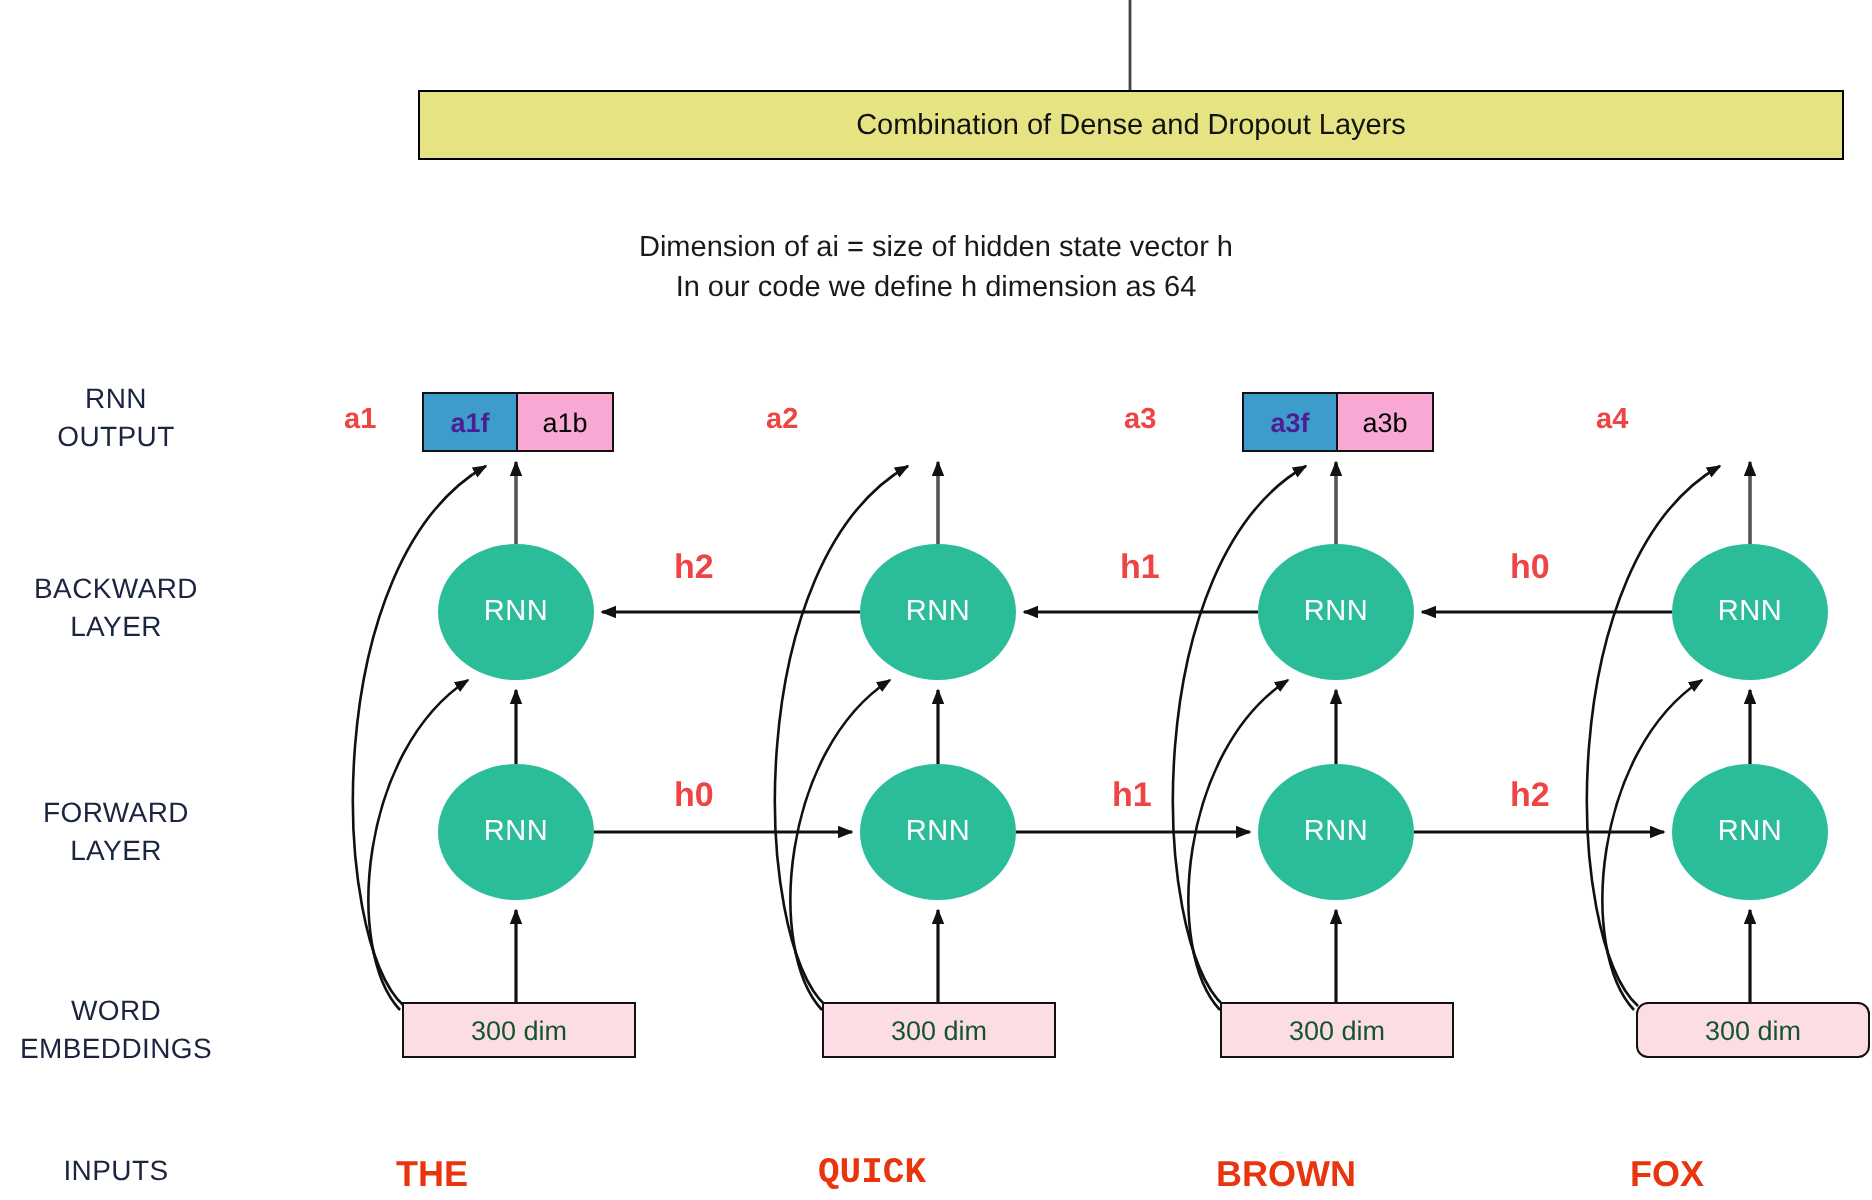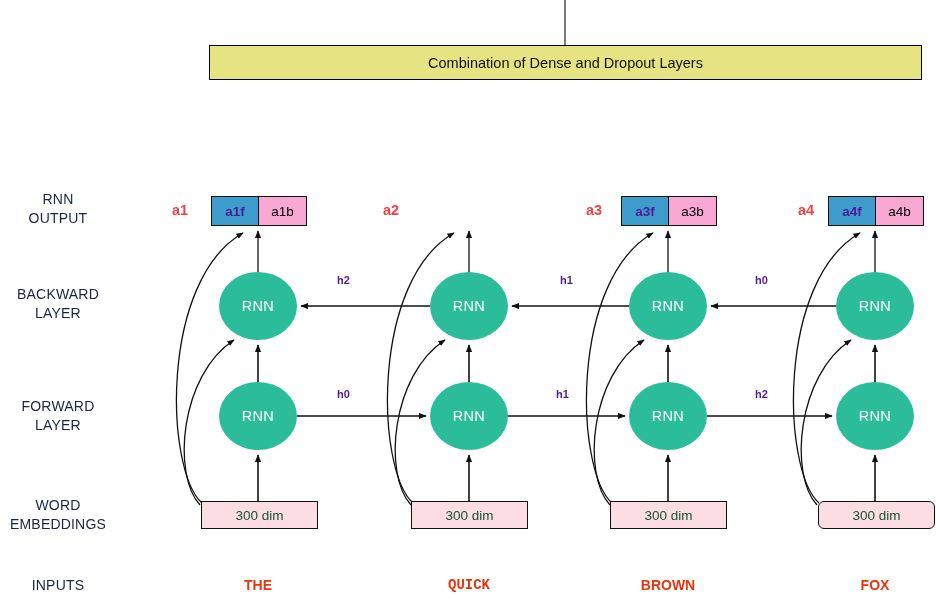--- a/index.html
+++ b/index.html
@@ -128,22 +128,22 @@
     color: #ffffff;
     font-size: 14.5px;
     letter-spacing: 0.3px;
   }
   .rnn.backward { top: 272px; }
   .rnn.forward  { top: 382px; }
 
   
   .h-label {
     position: absolute;
-    font-size: 11px;
-    color: #4c1d95;
+    font-size: 17px;
+    color: #ef4444;
     font-weight: 600;
   }
   .h-label.back { top: 274px; }
   .h-label.fwd  { top: 388px; }
 
   
   .emb-box {
     position: absolute;
     top: 501px;
     height: 28px;
@@ -156,24 +156,23 @@
     justify-content: center;
     font-size: 13.5px;
     color: #14532d;
   }
   .emb-box.rounded { border-radius: 6px; }
 
   
   .input-word {
     position: absolute;
     top: 577px;
-    font-size: 14px;
+    font-size: 18px;
     color: #e8350d;
     font-weight: 600;
-    text-align: center;
     width: 120px;
   }
 </style>
 </head>
 <body>
 
 <div id="stage">
 
   <svg class="layer" viewBox="0 0 936 600">
     <defs>
@@ -217,20 +216,24 @@
 
     <line x1="297" y1="416" x2="426" y2="416" stroke="#111111" stroke-width="1.6" marker-end="url(#arrow)"></line>
     <line x1="508" y1="416" x2="625" y2="416" stroke="#111111" stroke-width="1.6" marker-end="url(#arrow)"></line>
     <line x1="707" y1="416" x2="832" y2="416" stroke="#111111" stroke-width="1.6" marker-end="url(#arrow)"></line>
   </svg>
 
   <div class="dense-bar">
     <span>Combination of Dense and Dropout Layers</span>
   </div>
 
+  <div class="caption">
+    <div>Dimension of ai = size of hidden state vector h</div>
+    <div>In our code we define h dimension as 64</div>
+  </div>
 
   <div class="row-label rl-rnnout">
     <div>RNN</div>
     <div>OUTPUT</div>
   </div>
   <div class="row-label rl-backward">
     <div>BACKWARD</div>
     <div>LAYER</div>
   </div>
   <div class="row-label rl-forward">
@@ -238,34 +241,30 @@
     <div>LAYER</div>
   </div>
   <div class="row-label rl-wordemb">
     <div>WORD</div>
     <div>EMBEDDINGS</div>
   </div>
   <div class="row-label rl-inputs">INPUTS</div>
 
   <div class="a-label" style="left:172px;">a1</div>
   <div class="a-label" style="left:383px;">a2</div>
-  <div class="a-label" style="left:586px;">a3</div>
+  <div class="a-label" style="left:562px;">a3</div>
   <div class="a-label" style="left:798px;">a4</div>
 
   <div class="out-box" style="left:211px;">
     <div class="out-half fwd">a1f</div>
     <div class="out-half bwd">a1b</div>
   </div>
   <div class="out-box" style="left:621px;">
     <div class="out-half fwd">a3f</div>
     <div class="out-half bwd">a3b</div>
-  </div>
-  <div class="out-box" style="left:828px;">
-    <div class="out-half fwd">a4f</div>
-    <div class="out-half bwd">a4b</div>
   </div>
 
   <div class="rnn backward" style="left:219px;">RNN</div>
   <div class="rnn backward" style="left:430px;">RNN</div>
   <div class="rnn backward" style="left:629px;">RNN</div>
   <div class="rnn backward" style="left:836px;">RNN</div>
 
   <div class="rnn forward" style="left:219px;">RNN</div>
   <div class="rnn forward" style="left:430px;">RNN</div>
   <div class="rnn forward" style="left:629px;">RNN</div>

